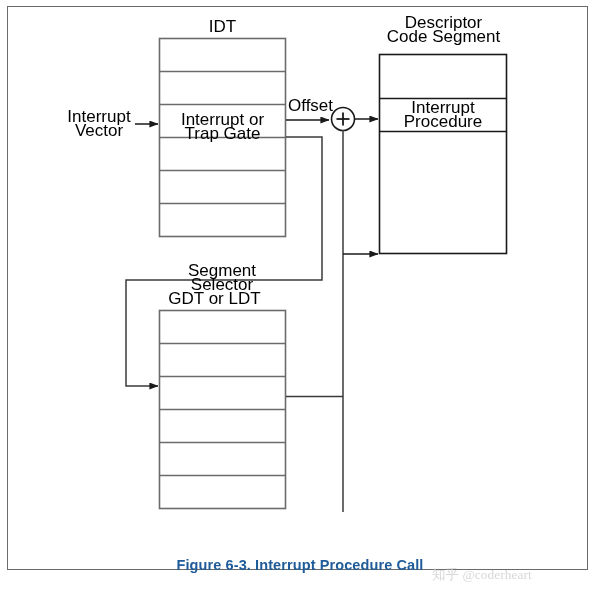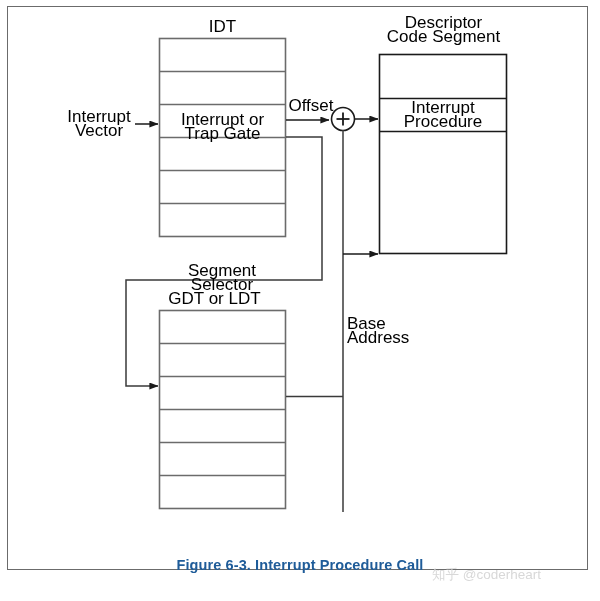--- a/index.html
+++ b/index.html
@@ -55,21 +55,21 @@
     font-family: "Liberation Sans", sans-serif;
     font-size: 14.5px;
     font-weight: bold;
     color: #1f5c99;
     letter-spacing: 0.1px;
   }
   .watermark {
     position: absolute;
     left: 432px;
     top: 566px;
-    font-family: Liberation Sans, sans-serif;
+    font-family: Liberation Serif, serif;
     font-size: 13.5px;
     color: #d8d8d8;
     white-space: nowrap;
   }
 </style>
 </head>
 <body>
 
 <div id="page">
 
@@ -148,24 +148,22 @@
 
   <div class="lbl" style="left:385px; top:16px; width:117px;">Descriptor
 Code Segment</div>
 
   <div class="lbl" style="left:380px; top:101px; width:126px;">Interrupt
 Procedure</div>
 
   <div class="lbl" style="left:62px; top:110px; width:74px;">Interrupt
 Vector</div>
 
-  <div class="lbl" style="left:288px; top:99px; width:46px; text-align:center;">Offset</div>
+  <div class="lbl" style="left:288px; top:99px; width:46px; text-align:left;">Offset</div>
 
   <div class="lbl" style="left:158px; top:264px; width:128px;">Segment Selector</div>
 
-  <div class="lbl" style="left:347px; top:317px; width:62px; text-align:left;">Base
-Address</div>
 
   <div class="caption">Figure 6-3.  Interrupt Procedure Call</div>
 
   <div class="watermark">知乎 @coderheart</div>
 
 </div>
 
 </body></html>

